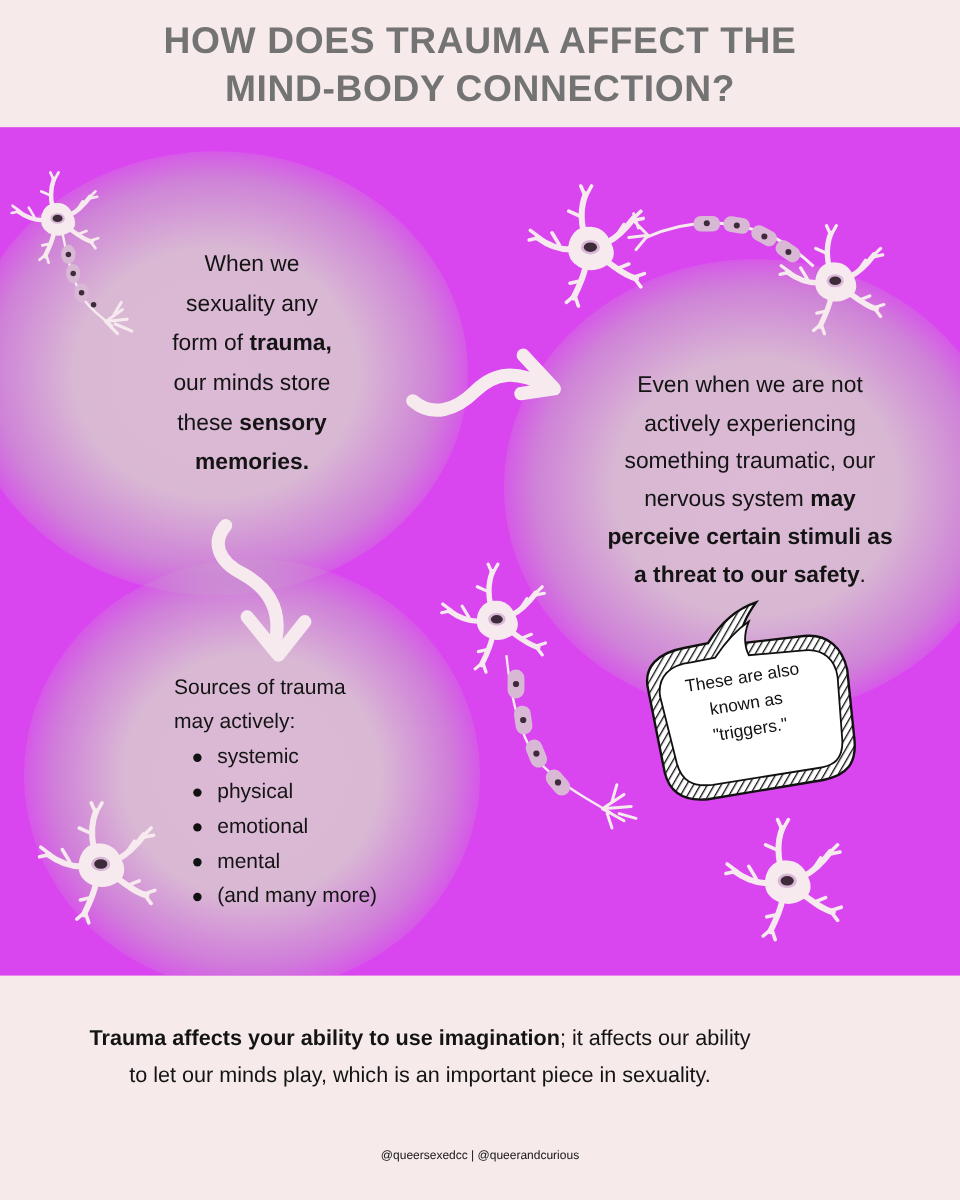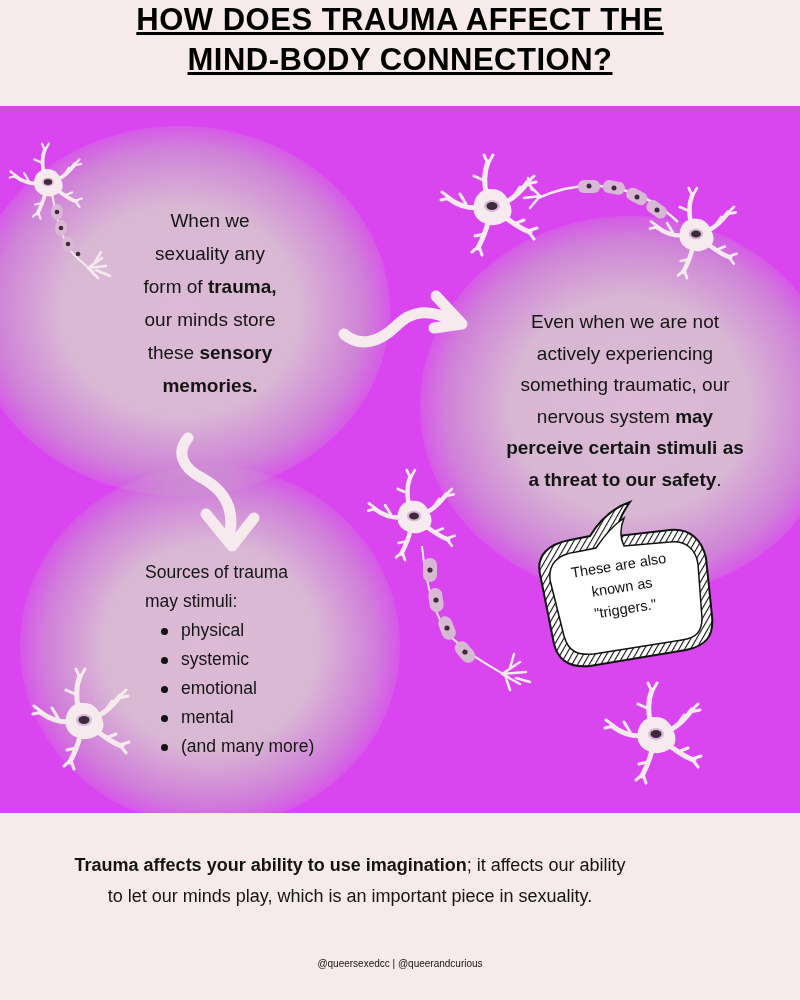--- a/index.html
+++ b/index.html
@@ -1,20 +1,20 @@
 <!DOCTYPE html>
 <html><head>
 <meta charset="utf-8">
 <style>
   * { box-sizing: border-box; margin: 0; padding: 0; }
   html, body { width: 800px; height: 1000px; overflow: hidden; }
   body { background: #f6eaea; font-family: "DejaVu Sans", sans-serif; color: #111; position: relative; }
 
   .header { position: absolute; left: 0; top: 0; width: 800px; height: 106px; background: #f6eaea; text-align: center; }
-  .title { padding-top: 0; font-family: "Liberation Sans", sans-serif; font-weight: 700; font-size: 31px; line-height: 40px; letter-spacing: 0.5px; color: #000000; text-decoration: underline; }
+  .title { padding-top: 14px; font-family: "Liberation Sans", sans-serif; font-weight: 700; font-size: 31px; line-height: 40px; letter-spacing: 0.5px; color: #737373; }
 
   .panel { position: absolute; left: 0; top: 106px; width: 800px; height: 707px; background: #d946ef; overflow: hidden; padding-left: 46px; }
   .glow { position: absolute; border-radius: 50%; }
   .glow-1 { left: -30px; top: 20px; width: 420px; height: 370px; background: radial-gradient(ellipse at center, #dcbad6 0%, #d9b8d4 40%, rgba(200,170,200,0.6) 62%, rgba(170,157,187,0) 75%); }
   .glow-2 { left: 420px; top: 110px; width: 420px; height: 380px; background: radial-gradient(ellipse at center, #dcbad6 0%, #d8b7d3 40%, rgba(200,170,200,0.6) 62%, rgba(170,157,187,0) 75%); }
   .glow-3 { left: 20px; top: 360px; width: 380px; height: 360px; background: radial-gradient(ellipse at center, #dcbad6 0%, #d9b8d4 40%, rgba(200,170,200,0.55) 62%, rgba(170,157,187,0) 75%); }
 
   .textblock { position: absolute; font-family: "Liberation Sans", sans-serif; font-size: 19px; color: #141414; }
   .tb-1 { left: 110px; top: 98px; width: 200px; text-align: center; line-height: 33px; }
   .tb-2 { left: 475px; top: 200px; width: 300px; text-align: center; line-height: 31.5px; }
@@ -156,24 +156,24 @@
     <div>Even when we are not</div>
     <div>actively experiencing</div>
     <div>something traumatic, our</div>
     <div><span>nervous system </span><b>may</b></div>
     <div><b>perceive certain stimuli as</b></div>
     <div><b>a  threat to our safety</b><span>.</span></div>
   </div>
 
   <div class="textblock tb-3">
     <div>Sources of trauma</div>
-    <div>may stimuli:</div>
+    <div>may actively:</div>
     <ul>
+      <li>systemic</li>
       <li>physical</li>
-      <li>systemic</li>
       <li>emotional</li>
       <li>mental</li>
       <li>(and many more)</li>
     </ul>
   </div>
 
   <svg class="bubble" viewBox="0 0 190 180">
     <defs>
       <pattern id="hatch" width="5" height="5" patternUnits="userSpaceOnUse" patternTransform="rotate(30)">
         <rect width="5" height="5" fill="#ffffff"></rect>

